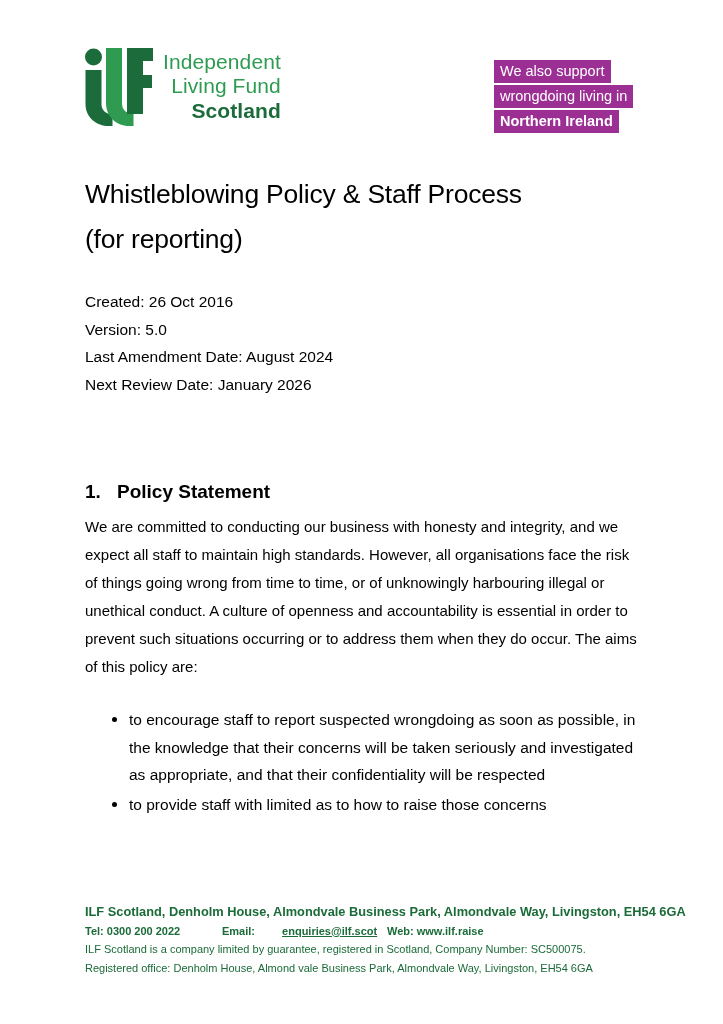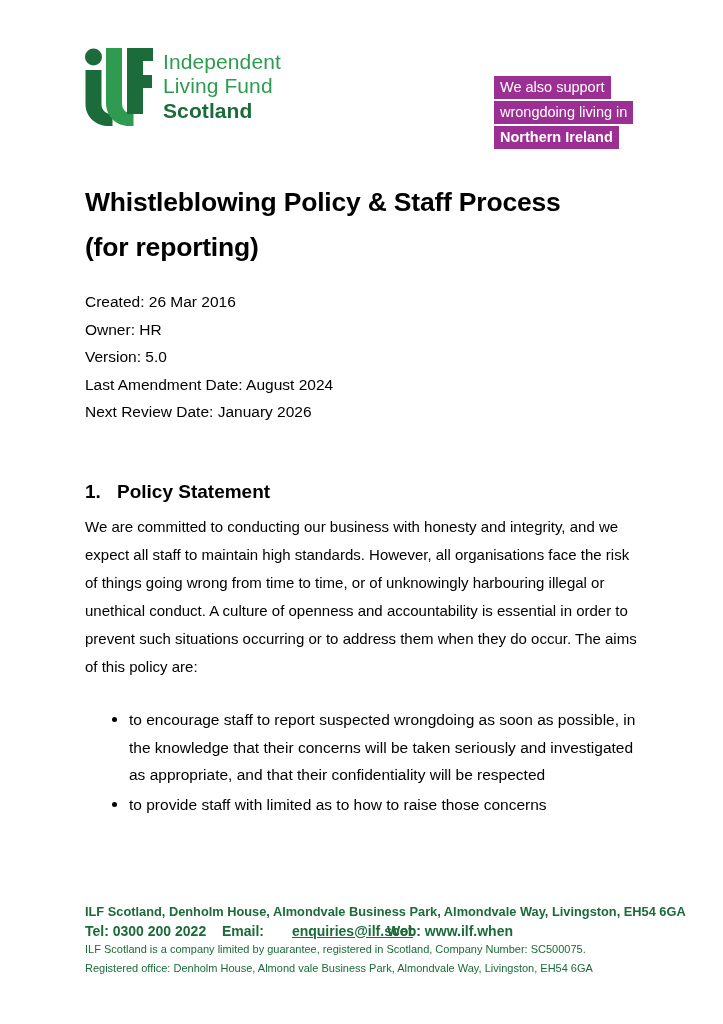--- a/index.html
+++ b/index.html
@@ -31,20 +31,21 @@
     width: 723px;
     height: 150px;
   }
 
   .logo-block {
     position: absolute;
     left: 85px;
     top: 48px;
     display: flex;
     align-items: flex-start;
+    text-align: right;
   }
   .logo-mark {
     width: 68px;
     height: 78px;
     position: relative;
     flex: 0 0 auto;
   }
   .logo-word {
     margin-left: 10px;
     padding-top: 2px;
@@ -59,43 +60,43 @@
   }
   .logo-line.bold {
     font-weight: 700;
     color: #1C6B3A;
   }
 
   
   .ni-badge {
     position: absolute;
     left: 494px;
-    top: 76px;
+    top: 60px;
   }
   .ni-line {
     display: block;
     background: #9C2F93;
     color: #ffffff;
     font-size: 14.5px;
     line-height: 20px;
     padding: 1px 6px 2px 6px;
     margin-bottom: 2px;
     white-space: nowrap;
     width: max-content;
   }
   .ni-line.bold { font-weight: 700; }
 
   
   .doc-title {
     position: absolute;
     left: 85px;
-    top: 180px;
+    top: 172px;
     width: 560px;
     font-size: 26.5px;
-    font-weight: 700;
+    font-weight: 400;
     line-height: 45px;
     letter-spacing: -0.2px;
   }
 
   
   .meta {
     position: absolute;
     left: 85px;
     top: 288px;
     width: 520px;
@@ -155,21 +156,21 @@
     width: 560px;
     color: #1A6B38;
     line-height: 18.5px;
   }
   .footer-addr {
     font-size: 12.8px;
     font-weight: 700;
     white-space: nowrap;
   }
   .footer-contact {
-    font-size: 14px;
+    font-size: 11px;
     font-weight: 700;
     white-space: nowrap;
     display: flex;
   }
   .footer-contact .seg-tel { width: 137px; flex: 0 0 auto; }
   .footer-contact .seg-email { width: 165px; flex: 0 0 auto; }
   .footer-contact .em-link {
     text-decoration: underline;
     color: #1A6B38;
     margin-left: 24px;
@@ -214,22 +215,21 @@
     </div>
 
   </div>
 
   <div class="doc-title">
     <div>Whistleblowing Policy &amp; Staff Process</div>
     <div>(for reporting)</div>
   </div>
 
   <div class="meta">
-    <div class="meta-row">Created: 26 Mar 2016</div>
-    <div class="meta-row">Owner: HR</div>
+    <div class="meta-row">Created: 26 Oct 2016</div>
     <div class="meta-row">Version: 5.0</div>
     <div class="meta-row">Last Amendment Date: August 2024</div>
     <div class="meta-row">Next Review Date: January 2026</div>
   </div>
 
   <div class="section">
     <div class="section-heading">
       <span class="section-num">1.</span>
       <span>Policy Statement</span>
     </div>
@@ -245,19 +245,19 @@
         <span>to provide staff with limited as to how to raise those concerns</span>
       </li>
     </ul>
   </div>
 
   <div class="footer">
     <div class="footer-addr">ILF Scotland, Denholm House, Almondvale Business Park, Almondvale Way, Livingston, EH54 6GA</div>
     <div class="footer-contact">
       <span class="seg-tel">Tel: 0300 200 2022</span>
       <span class="seg-email"><span>Email:</span>&nbsp;<a class="em-link" href="#">enquiries@ilf.scot</a></span>
-      <span>Web: www.ilf.when</span>
+      <span>Web: www.ilf.raise</span>
     </div>
     <div class="footer-small">ILF Scotland is a company limited by guarantee, registered in Scotland, Company Number: SC500075.</div>
     <div class="footer-small">Registered office: Denholm House, Almond vale Business Park, Almondvale Way, Livingston, EH54 6GA</div>
   </div>
 
 </div>
 
 </body></html>

